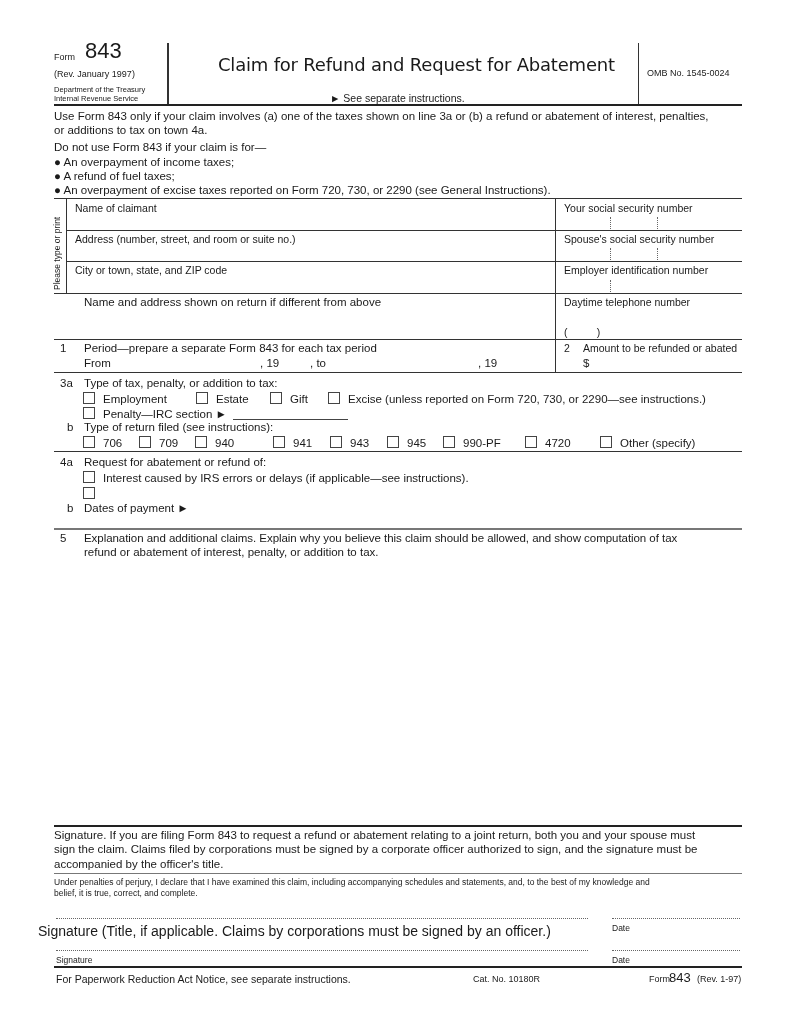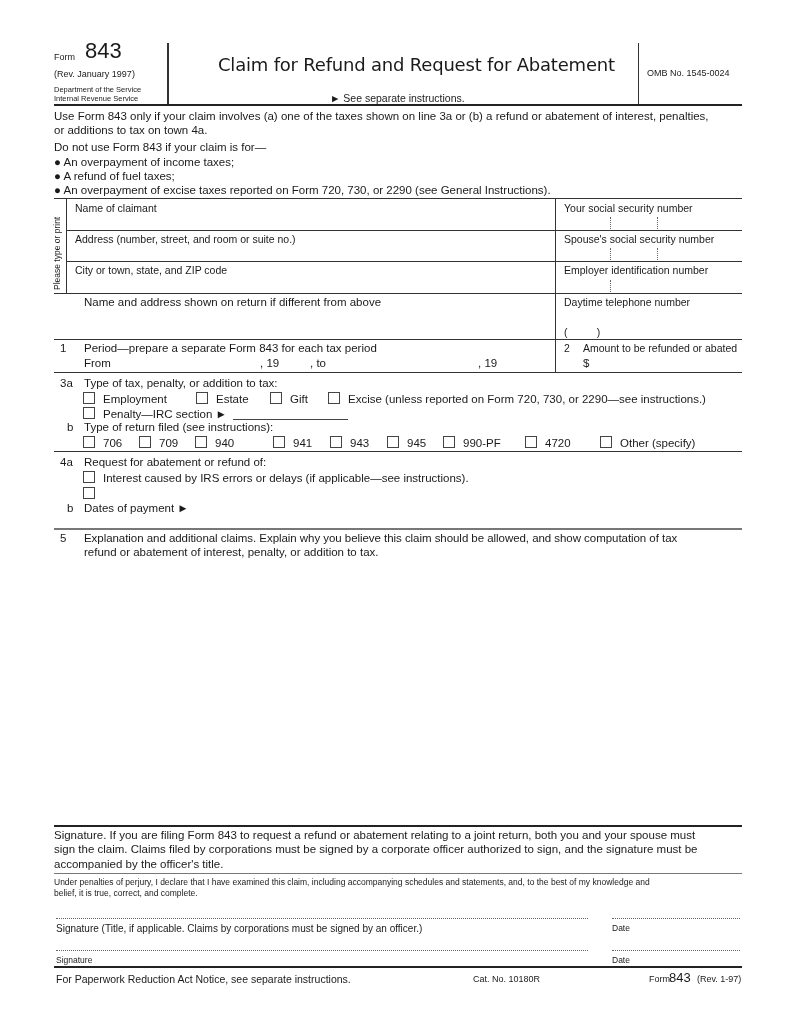--- a/index.html
+++ b/index.html
@@ -18,21 +18,21 @@
   .vdot { position:absolute; width:0; height:12px; border-left:1px dotted #666; }
   .item { display:inline-block; }
 </style>
 </head>
 <body>
 
 <div>
   <span class="abs t9" style="left:54px;top:52px;">Form</span>
   <span class="abs" style="left:85px;top:38px;font-size:22px;">843</span>
   <span class="abs t9" style="left:54px;top:69px;">(Rev. January 1997)</span>
-  <span class="abs" style="left:54px;top:85px;font-size:7.5px;">Department of the Service</span>
+  <span class="abs" style="left:54px;top:85px;font-size:7.5px;">Department of the Treasury</span>
   <span class="abs" style="left:54px;top:94px;font-size:7.5px;">Internal Revenue Service</span>
   <div class="vline" style="left:167px;top:43px;height:61px;border-left-width:2px;"></div>
   <span class="abs" style="left:218px;top:54px;font-size:18px;font-family:'DejaVu Sans',sans-serif;letter-spacing:-0.2px;">Claim for Refund and Request for Abatement</span>
   <span class="abs t10" style="left:330px;top:92px;">► See separate instructions.</span>
   <div class="vline" style="left:638px;top:43px;height:61px;"></div>
   <span class="abs t9" style="left:647px;top:68px;">OMB No. 1545-0024</span>
   <div class="hline hthick" style="left:54px;top:104px;width:688px;"></div>
 </div>
 
 <div>
@@ -151,21 +151,21 @@
   <div class="row" style="left:54px;top:843px;">sign the claim. Claims filed by corporations must be signed by a corporate officer authorized to sign, and the signature must be</div>
   <div class="row" style="left:54px;top:858px;">accompanied by the officer's title.</div>
   <div class="hline" style="left:54px;top:873px;width:688px;border-top-color:#777;"></div>
   <div class="row" style="left:54px;top:877px;font-size:8.5px;">Under penalties of perjury, I declare that I have examined this claim, including accompanying schedules and statements, and, to the best of my knowledge and</div>
   <div class="row" style="left:54px;top:888px;font-size:8.5px;">belief, it is true, correct, and complete.</div>
 
   <div class="abs" style="left:56px;top:900px;width:532px;height:18px;"></div>
   <div class="dotted" style="left:56px;top:918px;width:532px;"></div>
   <div class="abs" style="left:612px;top:900px;width:128px;height:18px;"></div>
   <div class="dotted" style="left:612px;top:918px;width:128px;"></div>
-  <span class="abs" style="left:56px;top:923px;font-size:10px;">Signature (Title, if applicable. Claims by corporations must be signed by an officer.)</span>
+  <span class="abs" style="left:38px;top:923px;font-size:14px;">Signature (Title, if applicable. Claims by corporations must be signed by an officer.)</span>
   <span class="abs" style="left:612px;top:923px;font-size:8.5px;">Date</span>
 
   <div class="abs" style="left:56px;top:932px;width:532px;height:18px;"></div>
   <div class="dotted" style="left:56px;top:950px;width:532px;"></div>
   <div class="abs" style="left:612px;top:932px;width:128px;height:18px;"></div>
   <div class="dotted" style="left:612px;top:950px;width:128px;"></div>
   <span class="abs" style="left:56px;top:955px;font-size:8.5px;">Signature</span>
   <span class="abs" style="left:612px;top:955px;font-size:8.5px;">Date</span>
   <div class="hline hthick" style="left:54px;top:966px;width:688px;"></div>
 </div>

